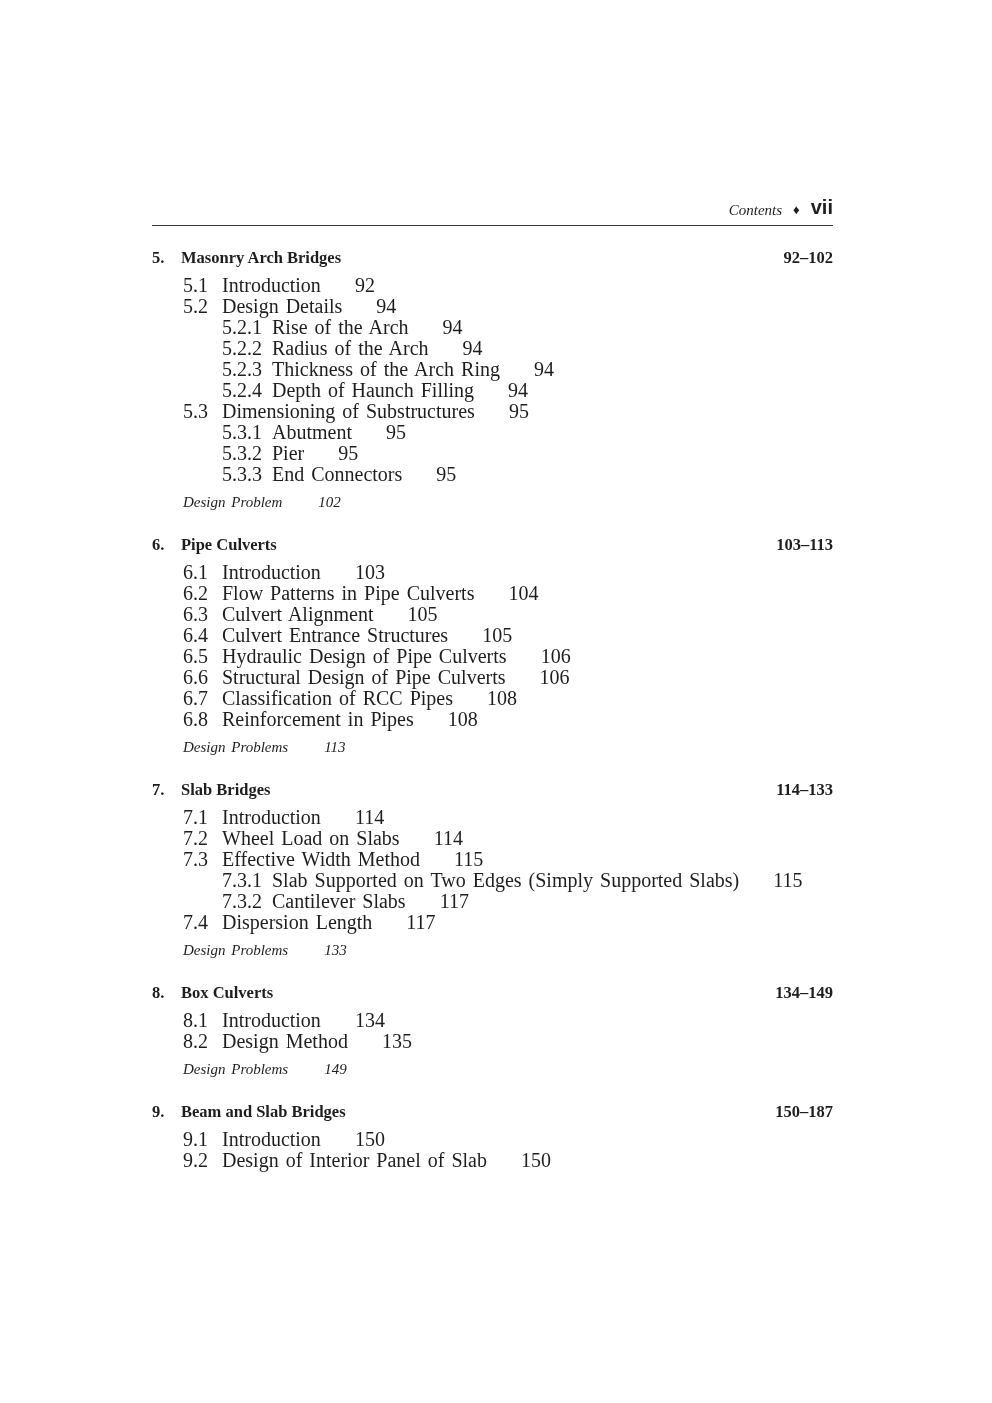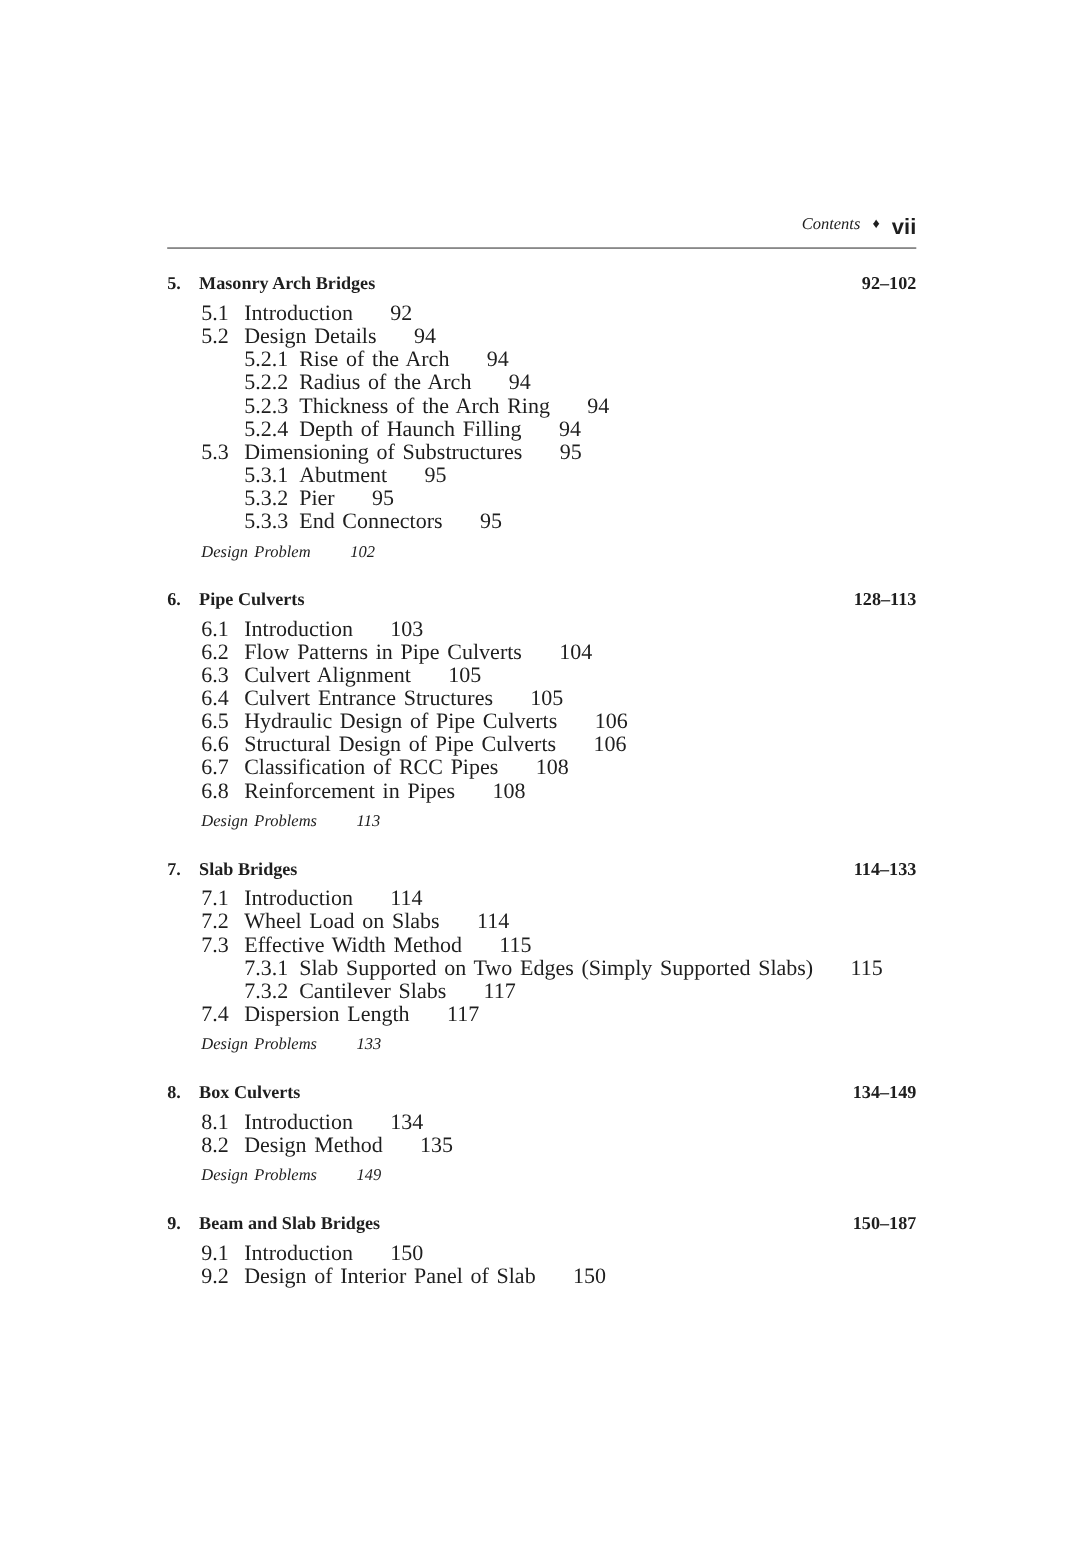--- a/index.html
+++ b/index.html
@@ -20,21 +20,21 @@
   .content {
     position: absolute;
     left: 152px;
     top: 196px;
     width: 681px;
   }
   
   .running-header {
     display: flex;
     justify-content: flex-end;
-    align-items: flex-start;
+    align-items: flex-end;
     gap: 11px;
     padding-bottom: 6px;
     border-bottom: 1.2px solid #3a3a3a;
   }
   .running-title {
     font-style: italic;
     font-size: 15px;
   }
   .diamond {
     font-size: 13px;
@@ -169,21 +169,21 @@
           <div class="entry level-2">
             <span class="en-num">5.3.3</span>
             <span class="en-title"><span class="en-text">End Connectors</span><span class="en-page">95</span></span>
           </div>
           <div class="design-note"><span class="dn-label">Design Problem</span><span class="dn-page">102</span></div>
         </section>
         <section class="chapter">
           <div class="chapter-heading">
             <span class="ch-num">6.</span>
             <span class="ch-title">Pipe Culverts</span>
-            <span class="ch-pages">128–113</span>
+            <span class="ch-pages">103–113</span>
           </div>
           <div class="entry level-1">
             <span class="en-num">6.1</span>
             <span class="en-title"><span class="en-text">Introduction</span><span class="en-page">103</span></span>
           </div>
           <div class="entry level-1">
             <span class="en-num">6.2</span>
             <span class="en-title"><span class="en-text">Flow Patterns in Pipe Culverts</span><span class="en-page">104</span></span>
           </div>
           <div class="entry level-1">

